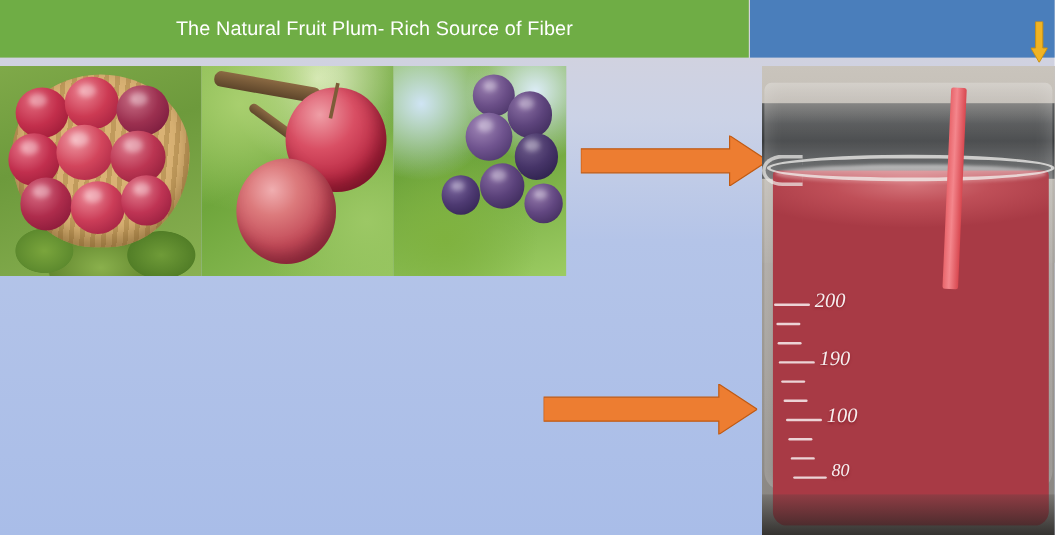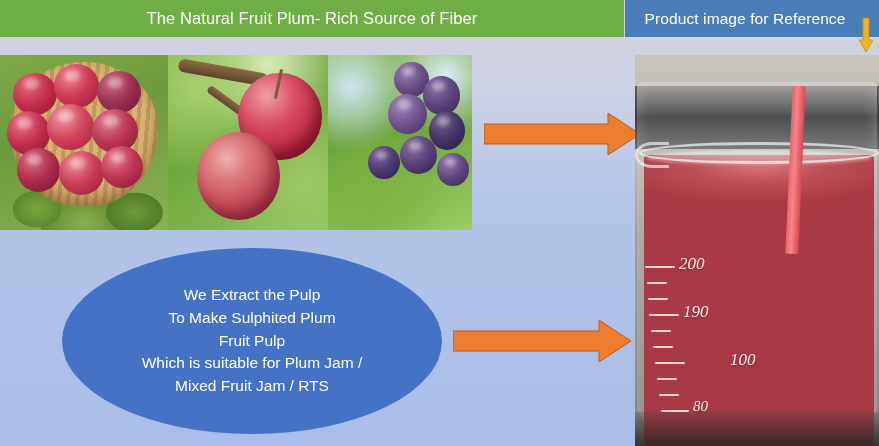--- a/index.html
+++ b/index.html
@@ -15,21 +15,21 @@
     position: relative;
     width: 879px;
     height: 446px;
     background: linear-gradient(to bottom, #d6d2da 0%, #cbd2e6 22%, #b4c4e8 45%, #a9bde8 100%);
   }
 
   
   .header-bar {
     position: absolute;
     top: 0;
-    height: 37px;
+    height: 48px;
     display: flex;
     align-items: center;
     justify-content: center;
   }
   #header-green {
     left: 0;
     width: 624px;
     background: #6fad45;
   }
   #header-blue {
@@ -213,21 +213,21 @@
   }
   #product-stove {
     position: absolute;
     left: 0; top: 8%;
     width: 100%; height: 16%;
     background: linear-gradient(180deg, #5d5f60 0%, #3a3c3e 50%, #6a6c6d 100%);
   }
   #product-beaker {
     position: absolute;
     left: 2px;
-    top: 27px;
+    top: 14px;
     width: 240px;
     height: 340px;
     border-radius: 6px 6px 16px 16px;
     background: linear-gradient(180deg,
         rgba(214,210,205,.55) 0%,
         rgba(196,192,188,.35) 6%,
         rgba(255,255,255,.10) 10%,
         rgba(255,255,255,.04) 100%);
     box-shadow: inset 0 0 16px rgba(255,255,255,.22);
   }
@@ -313,21 +313,20 @@
 </head>
 <body>
 
 <div id="slide">
 
   <div class="header-bar" id="header-green">
     <span class="header-title">The Natural Fruit Plum- Rich Source of Fiber</span>
   </div>
 
   <div class="header-bar" id="header-blue">
-    <span class="header-title">Product image for Reference</span>
     <svg id="down-arrow" viewBox="0 0 14 34">
       <polygon points="4,0 10,0 10,22 14,22 7,34 0,22 4,22" fill="#f0b323" stroke="#c98f12" stroke-width="0.8"></polygon>
     </svg>
   </div>
 
   <div id="fruit-strip">
 
     <div class="fruit-photo" id="fruit-photo-basket">
       <div class="basket"></div>
       <div class="plum" style="left:8%;  top:10%; width:26%; height:24%; background:radial-gradient(circle at 34% 28%, #e2697c 0%, #c32f4c 48%, #8e1330 100%);"></div>
@@ -353,27 +352,20 @@
       <div class="plum" style="left:66%; top:12%; width:26%; height:22%; background:radial-gradient(circle at 34% 28%, #8d72a6 0%, #5d447c 48%, #342350 100%);"></div>
       <div class="plum" style="left:42%; top:22%; width:27%; height:23%; background:radial-gradient(circle at 34% 28%, #a288b8 0%, #70548f 48%, #402c60 100%);"></div>
       <div class="plum" style="left:70%; top:32%; width:25%; height:22%; background:radial-gradient(circle at 34% 28%, #6f5d8c 0%, #463468 48%, #241a42 100%);"></div>
       <div class="plum" style="left:50%; top:46%; width:26%; height:22%; background:radial-gradient(circle at 34% 28%, #8a6fa4 0%, #5a417a 48%, #31214e 100%);"></div>
       <div class="plum" style="left:76%; top:56%; width:22%; height:19%; background:radial-gradient(circle at 34% 28%, #957bac 0%, #624781 48%, #372551 100%);"></div>
       <div class="plum" style="left:28%; top:52%; width:22%; height:19%; background:radial-gradient(circle at 34% 28%, #7d68a0 0%, #4e3a72 48%, #2a1d4a 100%);"></div>
     </div>
 
   </div>
 
-  <div id="pulp-ellipse">
-    <div id="pulp-ellipse-text">We Extract the Pulp
-To Make Sulphited  Plum
-Fruit Pulp
-Which is suitable for Plum Jam /
-Mixed Fruit Jam / RTS</div>
-  </div>
 
   <svg class="orange-arrow" id="arrow-top" viewBox="0 0 156 42" preserveAspectRatio="none">
     <polygon points="0,11 124,11 124,0 156,21 124,42 124,31 0,31" fill="#ed7d31" stroke="#c05a13" stroke-width="1"></polygon>
   </svg>
 
   <svg class="orange-arrow" id="arrow-bottom" viewBox="0 0 178 42" preserveAspectRatio="none">
     <polygon points="0,11 146,11 146,0 178,21 146,42 146,31 0,31" fill="#ed7d31" stroke="#c05a13" stroke-width="1"></polygon>
   </svg>
 
   <div id="product-image">
@@ -393,21 +385,21 @@
         <div class="scale-tick" style="left:2px; top:20px;  width:20px;"></div>
         <div class="scale-tick" style="left:3px; top:36px;  width:20px;"></div>
 
         <div class="scale-tick" style="left:4px; top:52px;  width:30px;"></div>
         <div class="scale-label" style="left:38px; top:40px;">190</div>
 
         <div class="scale-tick" style="left:6px; top:68px;  width:20px;"></div>
         <div class="scale-tick" style="left:8px; top:84px;  width:20px;"></div>
 
         <div class="scale-tick" style="left:10px; top:100px; width:30px;"></div>
-        <div class="scale-label" style="left:44px; top:88px;margin-left:41px;">100</div>
+        <div class="scale-label" style="left:44px; top:88px;">100</div>
 
         <div class="scale-tick" style="left:12px; top:116px; width:20px;"></div>
         <div class="scale-tick" style="left:14px; top:132px; width:20px;"></div>
 
         <div class="scale-tick" style="left:16px; top:148px; width:28px;"></div>
         <div class="scale-label" style="left:48px; top:136px; font-size:15px;">80</div>
       </div>
 
       <div id="product-straw"></div>
     </div>

